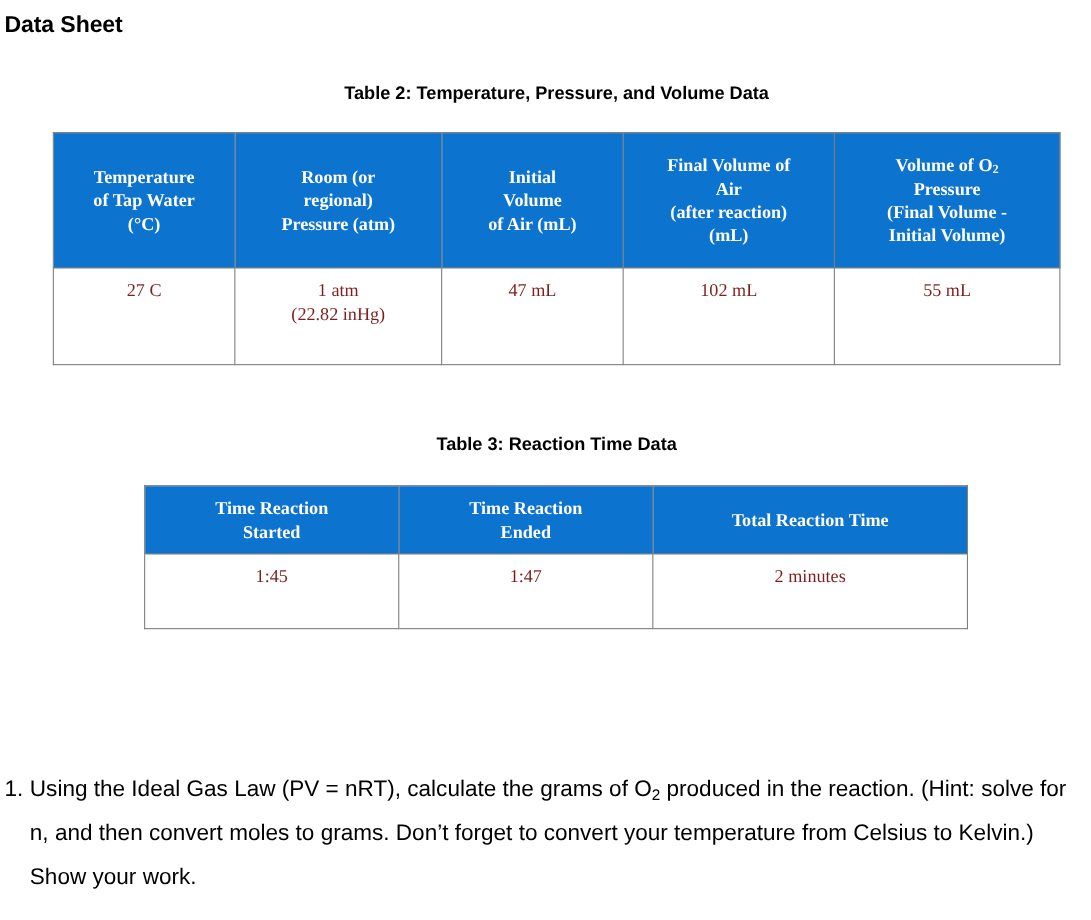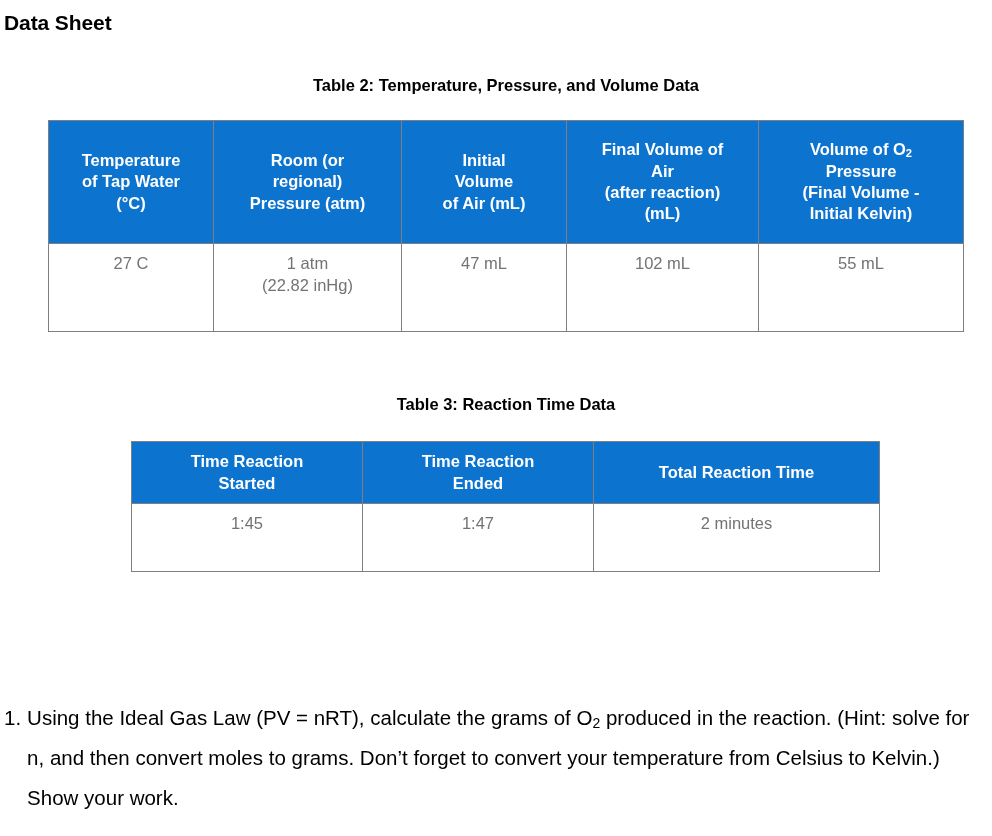--- a/index.html
+++ b/index.html
@@ -44,40 +44,41 @@
   }
   #table2-caption { left: 0; top: 76px; width: 1012px; }
   #table3-caption { left: 0; top: 395px; width: 1012px; }
 
   
   .data-table {
     position: absolute;
     border-collapse: collapse;
     table-layout: fixed;
     background: #ffffff;
+    font-family: Liberation Serif, serif;
   }
   .data-table th,
   .data-table td {
     border: 1px solid #7f7f7f;
     padding: 0;
     margin: 0;
   }
   .data-table th {
     background: #0c73cf;
     color: #ffffff;
     font-size: 16.5px;
     font-weight: bold;
     line-height: 1.30;
     text-align: center;
     vertical-align: middle;
     padding: 5px 4px;
   }
   .data-table td {
     background: #ffffff;
-    color: #737373;
+    color: #7f1d1d;
     font-size: 16.5px;
     font-weight: normal;
     line-height: 1.32;
     text-align: center;
     vertical-align: top;
     padding: 9px 4px 0 4px;
   }
   sub {
     font-size: 0.68em;
     vertical-align: -0.22em;
@@ -162,21 +163,21 @@
         <th>
           <span>Final Volume of</span><br>
           <span>Air</span><br>
           <span>(after reaction)</span><br>
           <span>(mL)</span>
         </th>
         <th>
           <span>Volume of O</span><sub>2</sub><br>
           <span>Pressure</span><br>
           <span>(Final Volume -</span><br>
-          <span>Initial Kelvin)</span>
+          <span>Initial Volume)</span>
         </th>
       </tr>
     </thead>
     <tbody>
       <tr class="data-row">
         <td>27 C</td>
         <td>
           <span>1 atm</span><br>
           <span>(22.82 inHg)</span>
         </td>

